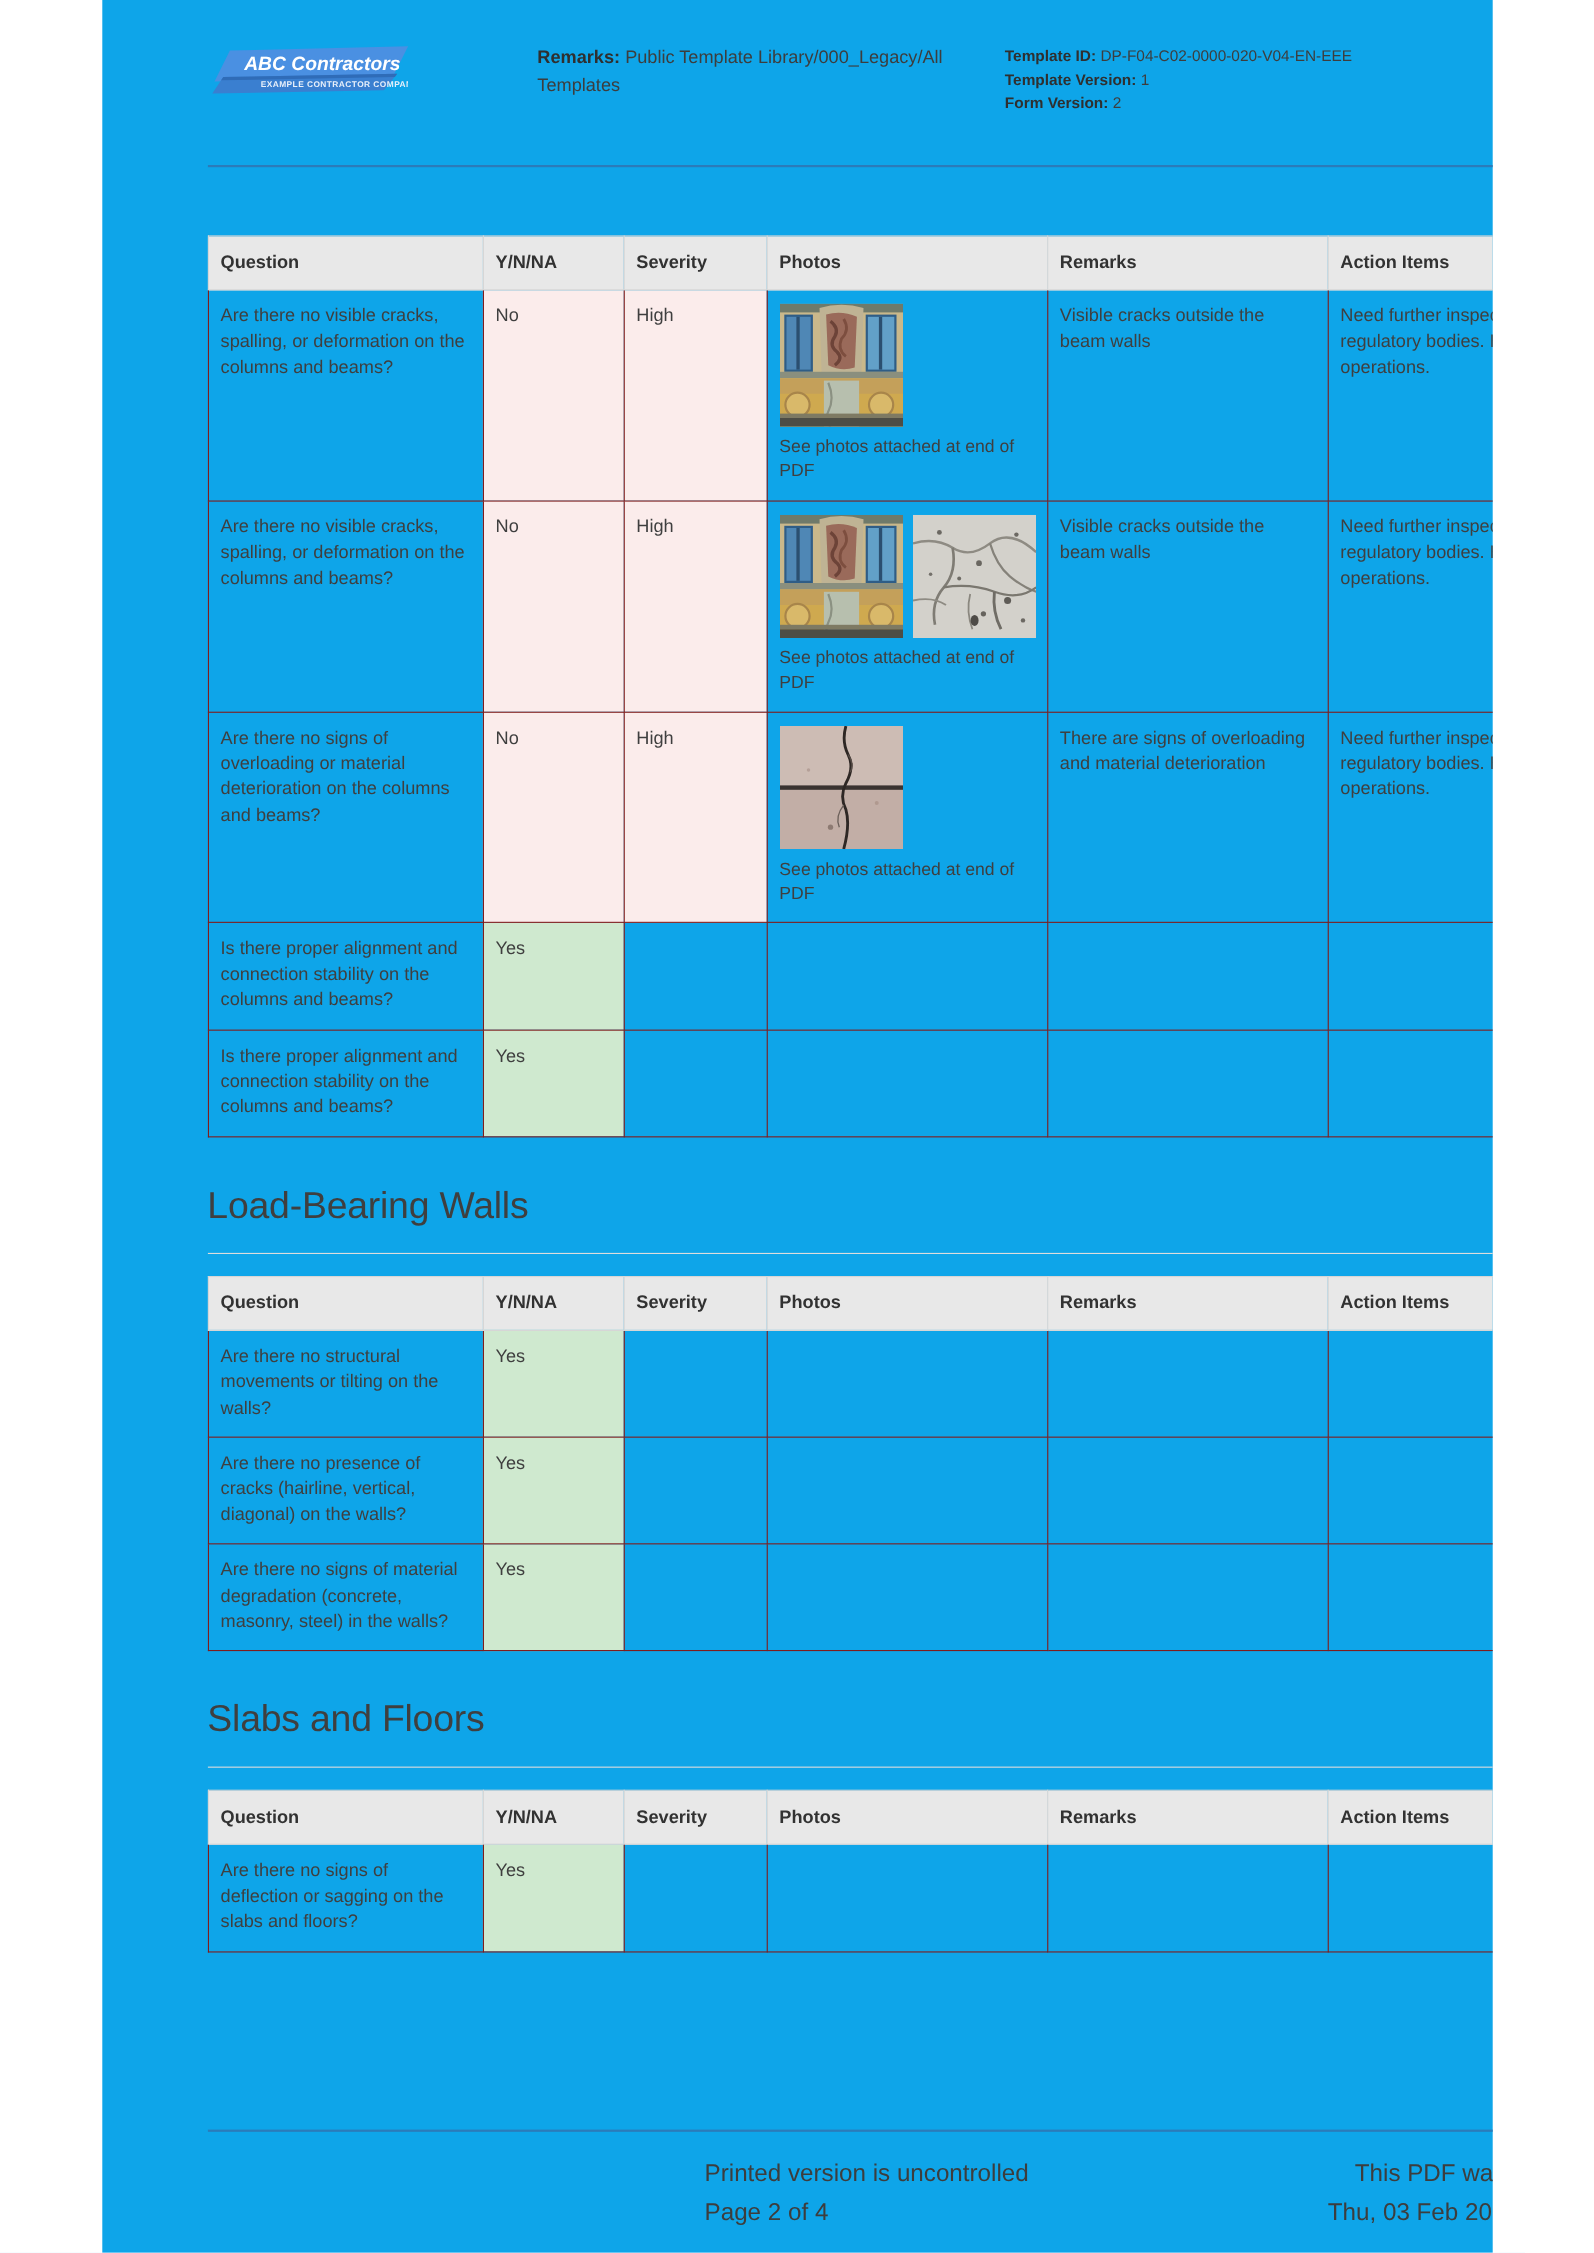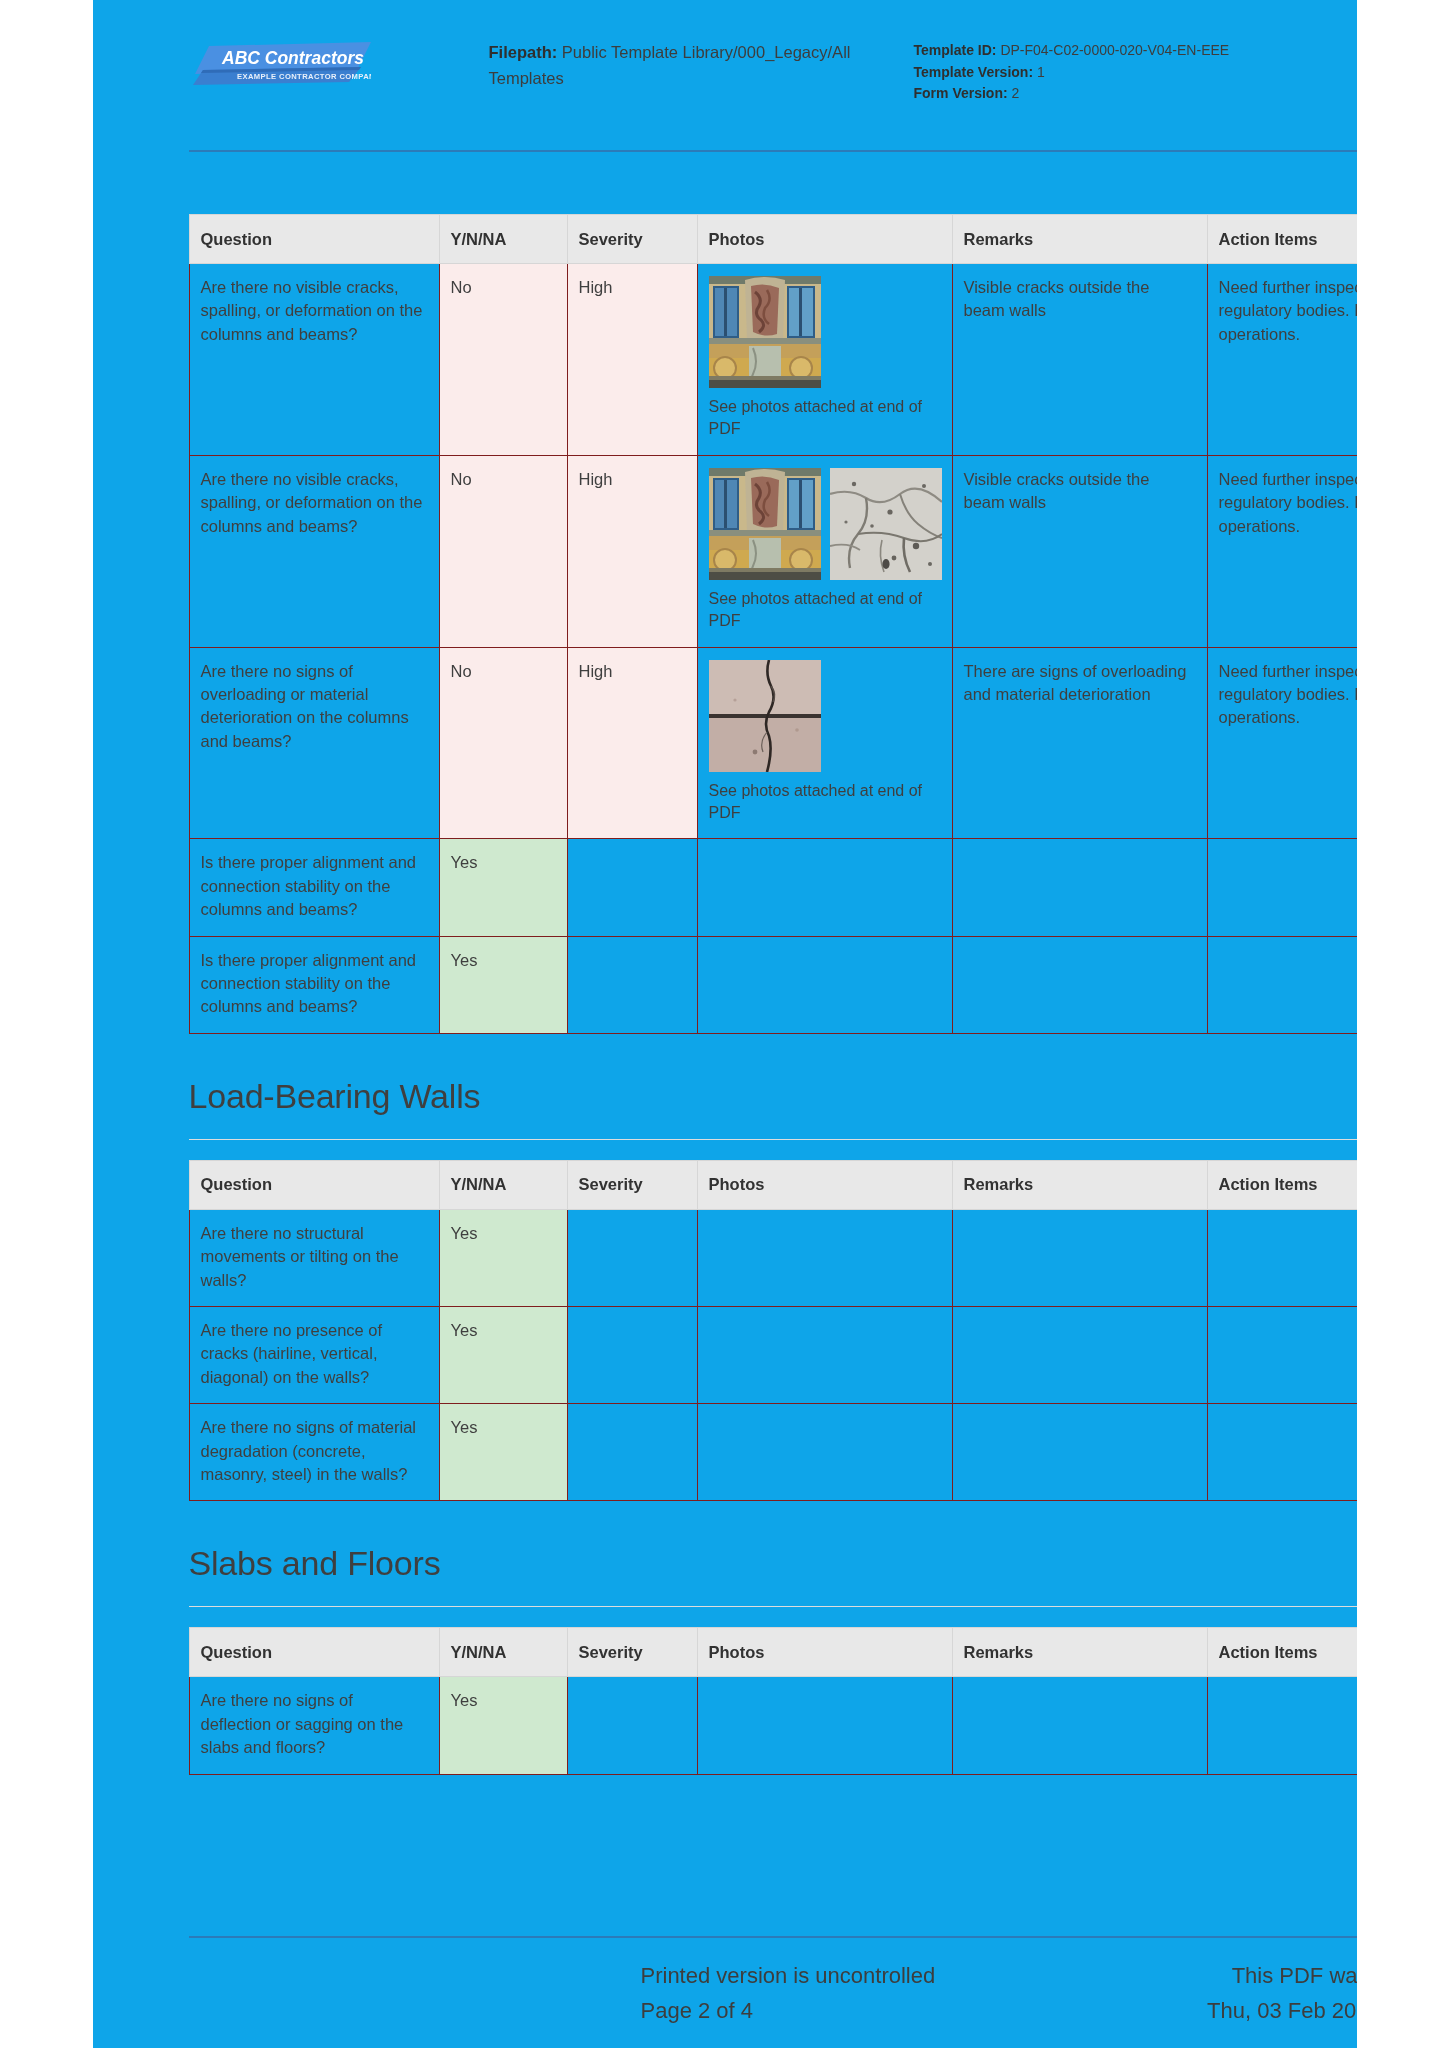--- a/index.html
+++ b/index.html
@@ -193,21 +193,21 @@
           <polygon points="20,6 182,2 168,30 6,34" fill="#4a90e2"></polygon>
           <polygon points="14,30 172,27 160,42 4,45" fill="#3a7fd0"></polygon>
           <polygon points="14,30 172,27 170,30 12,33" fill="#2f6cb8"></polygon>
           <text x="33" y="24" font-family="Liberation Sans, sans-serif" font-size="17.5" font-weight="bold" font-style="italic" fill="#ffffff">ABC Contractors</text>
           <text x="48" y="39" font-family="Liberation Sans, sans-serif" font-size="7.6" font-weight="bold" fill="#e8f0fa" letter-spacing="0.4">EXAMPLE CONTRACTOR COMPANY</text>
         </svg>
       </div>
     </div>
 
     <div class="hdr-col-filepath">
-      <span class="hdr-label">Filepath:</span>
+      <span class="hdr-label">Remarks:</span>
       <span>Public Template Library/000_Legacy/All Templates</span>
     </div>
 
     <div class="hdr-col-template">
       <div>
         <span class="hdr-label">Template ID:</span>
         <span>DP-F04-C02-0000-020-V04-EN-EEE</span>
       </div>
       <div>
         <span class="hdr-label">Template Version:</span>

